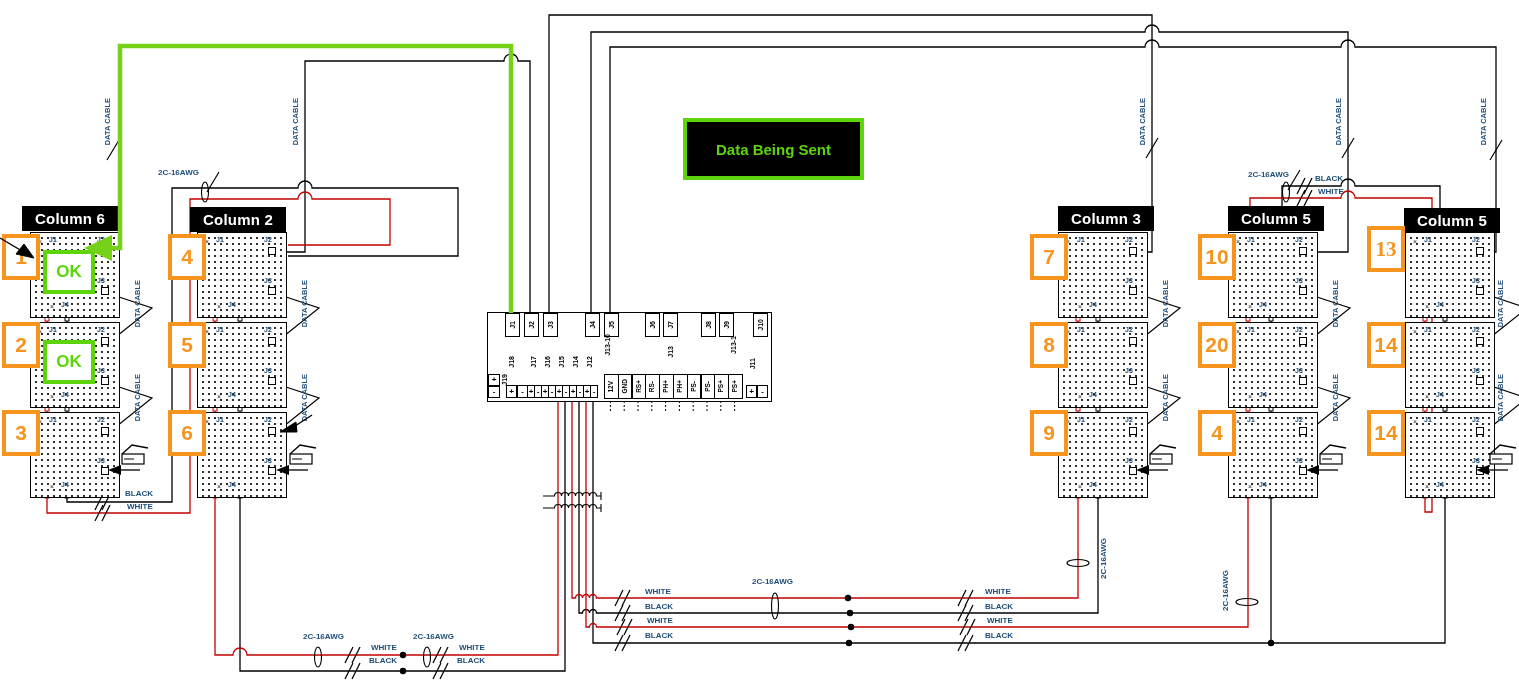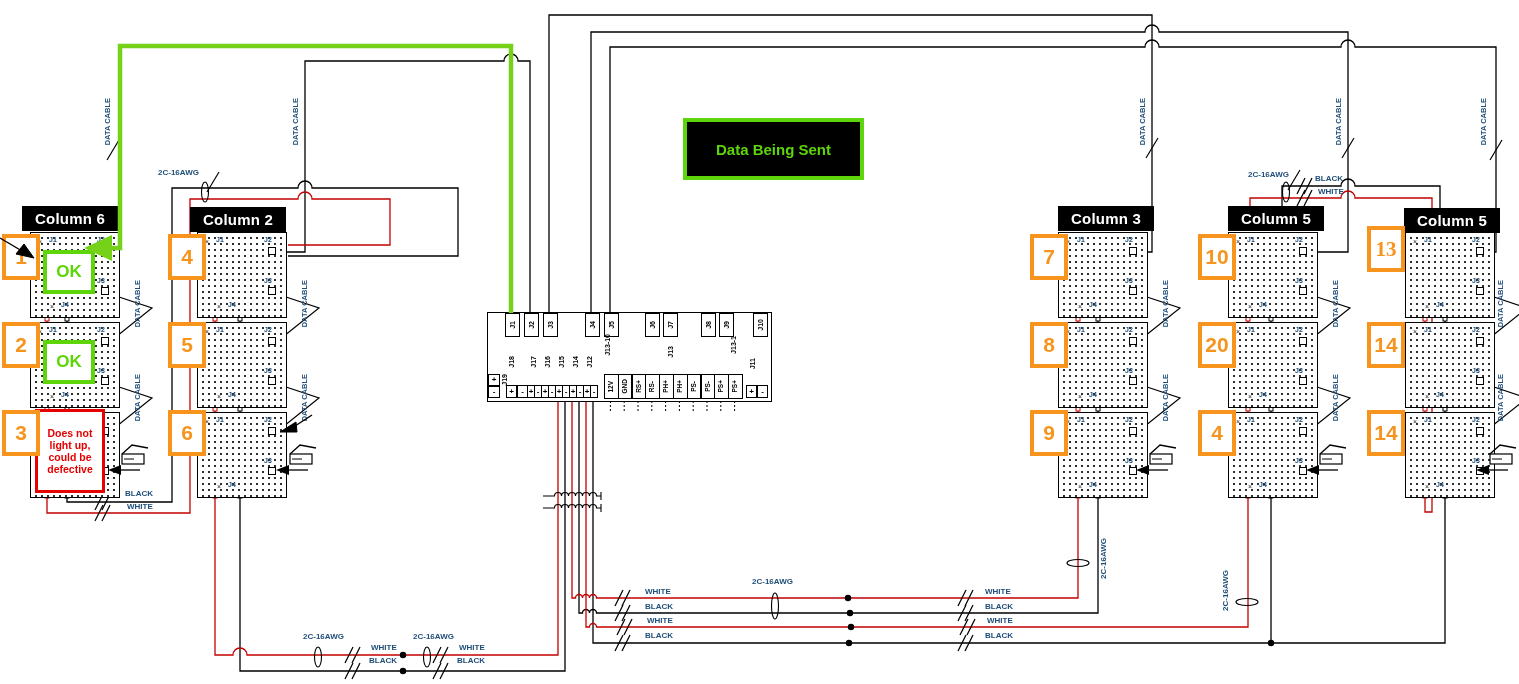--- a/index.html
+++ b/index.html
@@ -331,21 +331,20 @@
       <div class="tag" style="left: 2px; top: 410px;">3</div>
       <div class="panel" style="left: 30px; top: 412px;">
         <span class="portlbl" style="left: 18px; top: 3px;">J1</span>
         <span class="portlbl" style="left: 66px; top: 3px;">J2</span>
         <span class="portlbl" style="left: 66px; top: 44px;">J3</span>
         <span class="portlbl" style="left: 30px; top: 68px;">J4</span>
         <span class="portsq" style="left: 70px; top: 14px;"></span>
         <span class="portsq" style="left: 70px; top: 54px;"></span>
         <span class="xmark" style="left: 7px; top: 5px;">×</span>
         <span class="xmark" style="left: 19px; top: 70px;">×</span>
-        <div class="defectbox">Does not light up, could be defective</div>
       </div>
       <div class="col-header" style="left: 190px; top: 207px;">Column 2</div>
       <div class="tag" style="left: 168px; top: 234px;">4</div>
       <div class="panel" style="left: 197px; top: 232px;">
         <span class="portlbl" style="left: 18px; top: 3px;">J1</span>
         <span class="portlbl" style="left: 66px; top: 3px;">J2</span>
         <span class="portlbl" style="left: 66px; top: 44px;">J3</span>
         <span class="portlbl" style="left: 30px; top: 68px;">J4</span>
         <span class="portsq" style="left: 70px; top: 14px;"></span>
         <span class="portsq" style="left: 70px; top: 54px;"></span>

